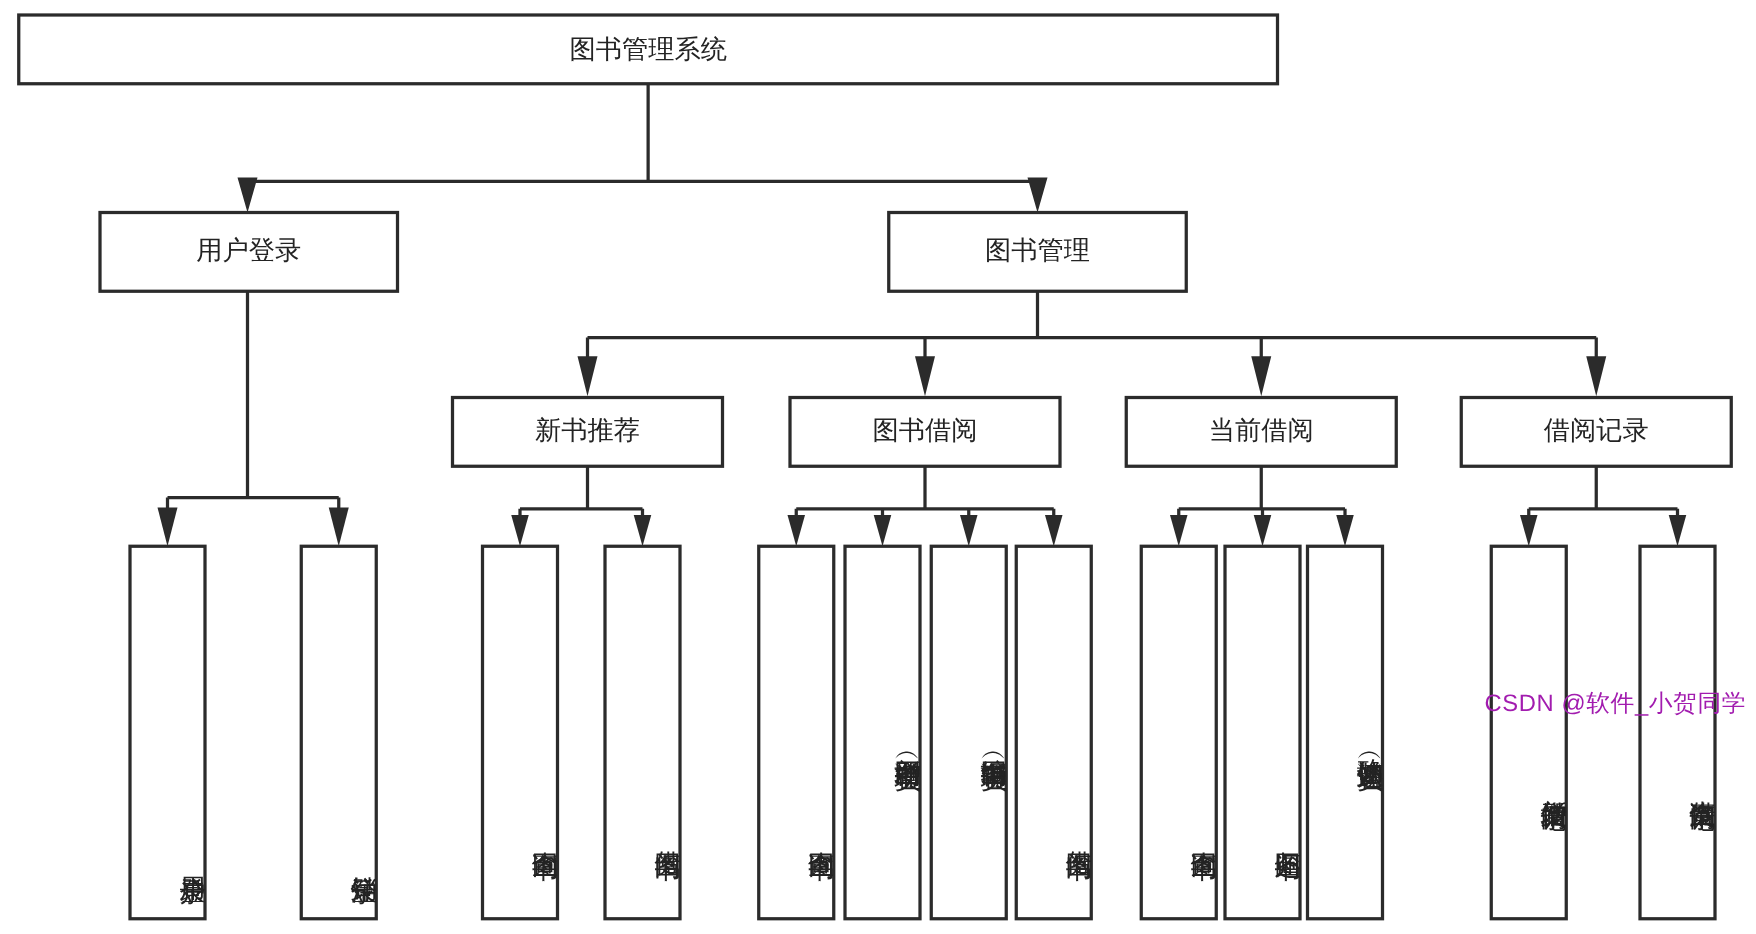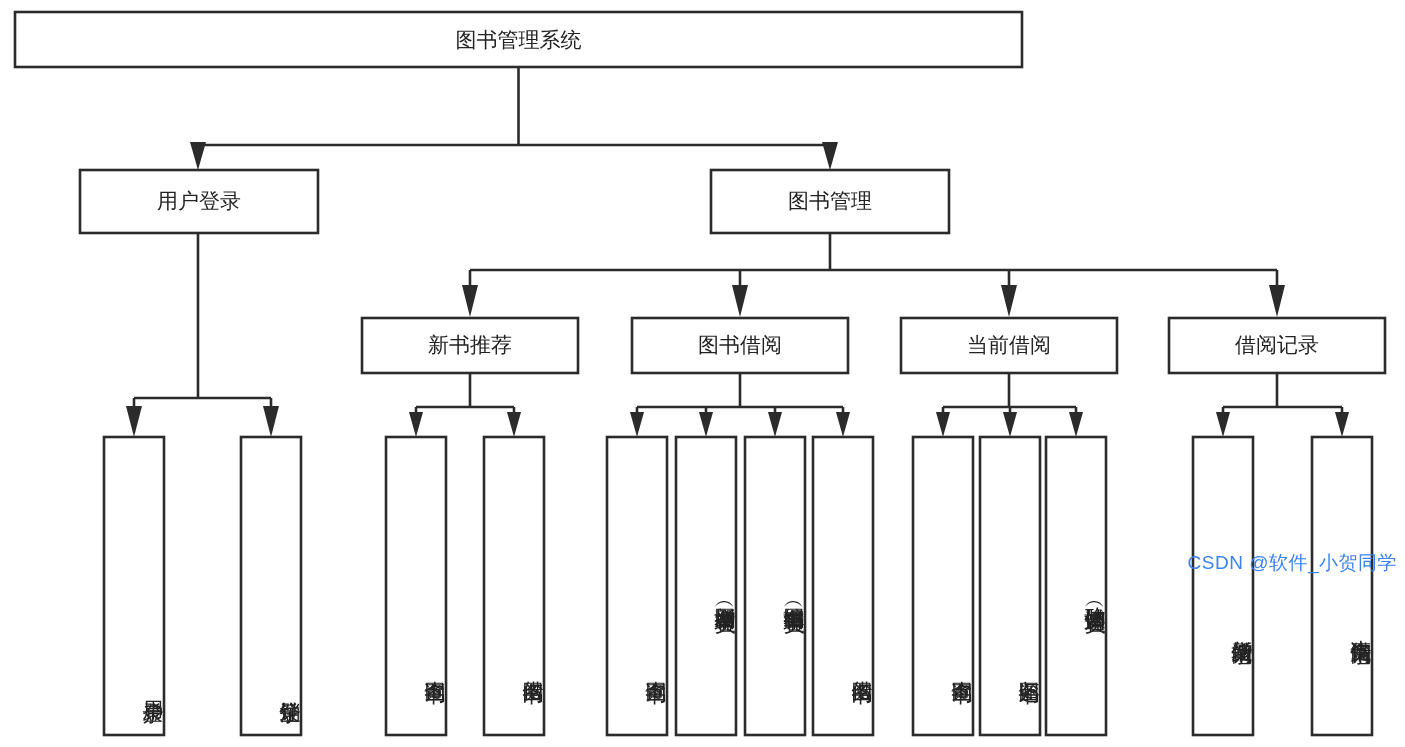--- a/index.html
+++ b/index.html
@@ -64,21 +64,21 @@
     align-items: flex-start;
     justify-content: center;
     pointer-events: none;
   }
   .watermark {
     position: absolute;
     right: 8px;
     bottom: 6px;
     font-family: "Liberation Sans", "DejaVu Sans", sans-serif;
     font-size: 19px;
-    color: #3b82f6;
+    color: #a21caf;
     white-space: nowrap;
     letter-spacing: 0.5px;
   }
 </style>
 </head>
 <body>
 
 <div id="diagram-root">
 
   <svg class="flow" viewBox="0 0 1405 747" xmlns="http://www.w3.org/2000/svg">

